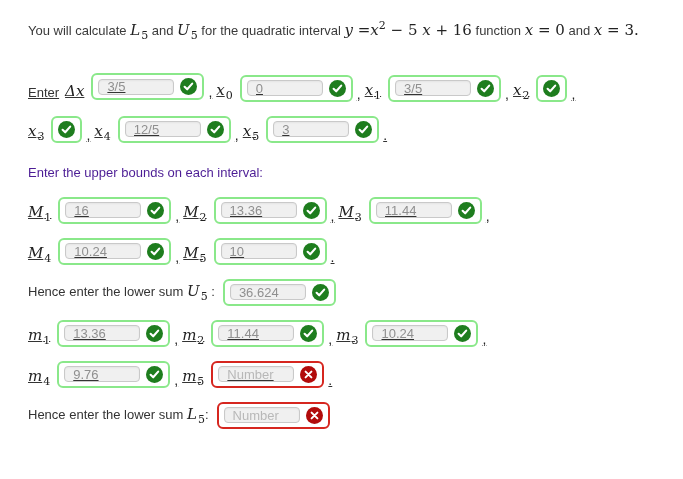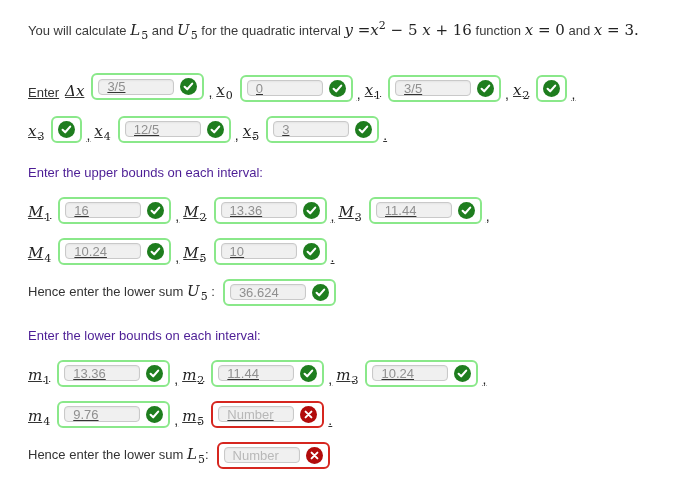--- a/index.html
+++ b/index.html
@@ -225,21 +225,20 @@
       <span>:</span>
     </span>
     <span class="abox valid">
       <input type="text" class="ainput" value="36.624" style="">
       <svg class="status-icon" viewBox="0 0 17 17">
           <use href="#icon-check"></use>
         </svg>
     </span>
   </div>
 
-  <p class="section-heading">Enter the lower bounds on each interval:</p>
 
   <div class="row">
     <span class="item">
       <span class="math mlabel"><span class="it">m</span><sub>1</sub></span>
       <span class="abox valid">
         <input type="text" class="ainput" value="13.36" style="">
         <svg class="status-icon" viewBox="0 0 17 17">
             <use href="#icon-check"></use>
           </svg>
       </span>

